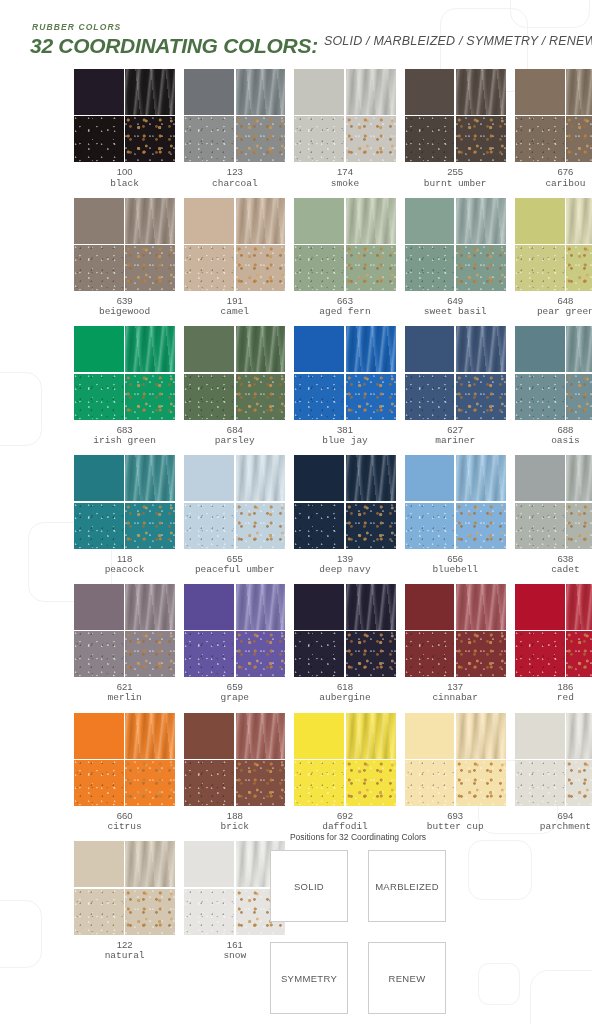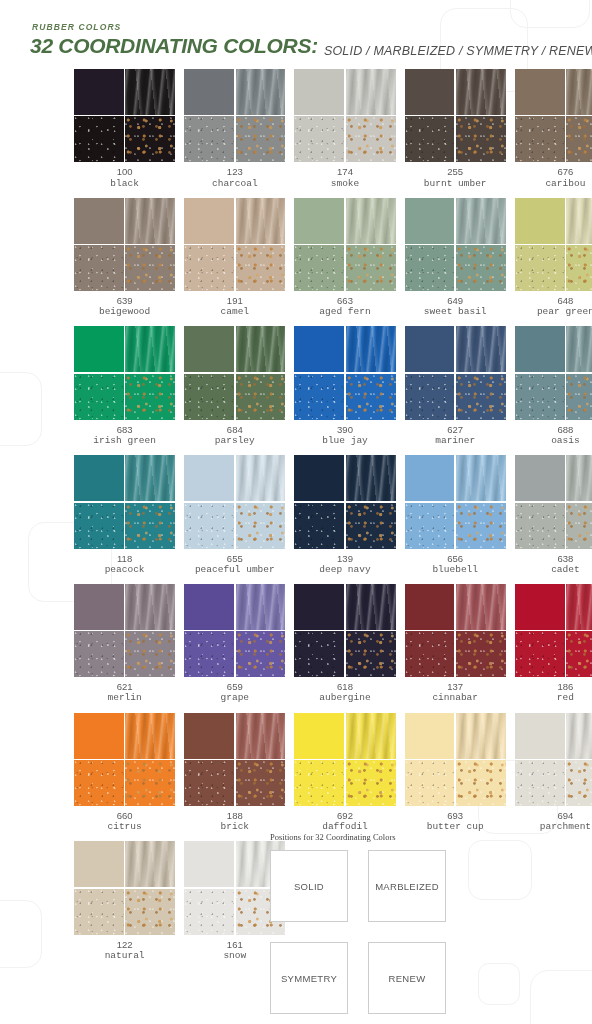--- a/index.html
+++ b/index.html
@@ -37,21 +37,21 @@
     font-family: "Liberation Sans", sans-serif;
     font-style: italic;
     font-weight: bold;
     font-size: 8.5px;
     letter-spacing: 1.1px;
     color: #5d7b4e;
     margin: 0 0 2px 2px;
   }
   .headline {
     display: flex;
-    align-items: flex-end;
+    align-items: flex-start;
     gap: 6px;
     white-space: nowrap;
   }
   .headline-main {
     font-family: "Liberation Sans", sans-serif;
     font-style: italic;
     font-weight: bold;
     font-size: 21px;
     letter-spacing: -0.3px;
     color: #4a7043;
@@ -153,24 +153,25 @@
 
   
   .legend {
     position: absolute;
     left: 270px;
     top: 832px;
     width: 176px;
     z-index: 3;
   }
   .legend-title {
+    text-align: center;
     font-size: 8.5px;
     color: #444;
     margin-bottom: 8px;
-    font-family: Liberation Serif, serif;
+    font-family: Liberation Sans, sans-serif;
   }
   .legend-grid {
     display: grid;
     grid-template-columns: 1fr 1fr;
     gap: 20px;
   }
   .legend-box {
     border: 1px solid #cdcdcd;
     height: 70px;
     display: flex;
@@ -355,21 +356,21 @@
         </div>
       </div>
       <div class="cell swatch-row">
         <div class="swatch">
           <div class="quad" style="background: rgb(26, 95, 180);"></div>
           <div class="quad marble" style="background: rgb(26, 99, 183);"></div>
           <div class="quad symmetry" style="background: rgb(33, 104, 184);"></div>
           <div class="quad renew" style="background: rgb(35, 105, 185);"></div>
         </div>
         <div class="label">
-          <span class="num">390</span>
+          <span class="num">381</span>
           <span class="name">blue jay</span>
         </div>
       </div>
       <div class="cell swatch-row">
         <div class="swatch">
           <div class="quad" style="background: rgb(58, 83, 120);"></div>
           <div class="quad marble" style="background: rgb(65, 89, 125);"></div>
           <div class="quad symmetry" style="background: rgb(60, 86, 124);"></div>
           <div class="quad renew" style="background: rgb(62, 88, 125);"></div>
         </div>

